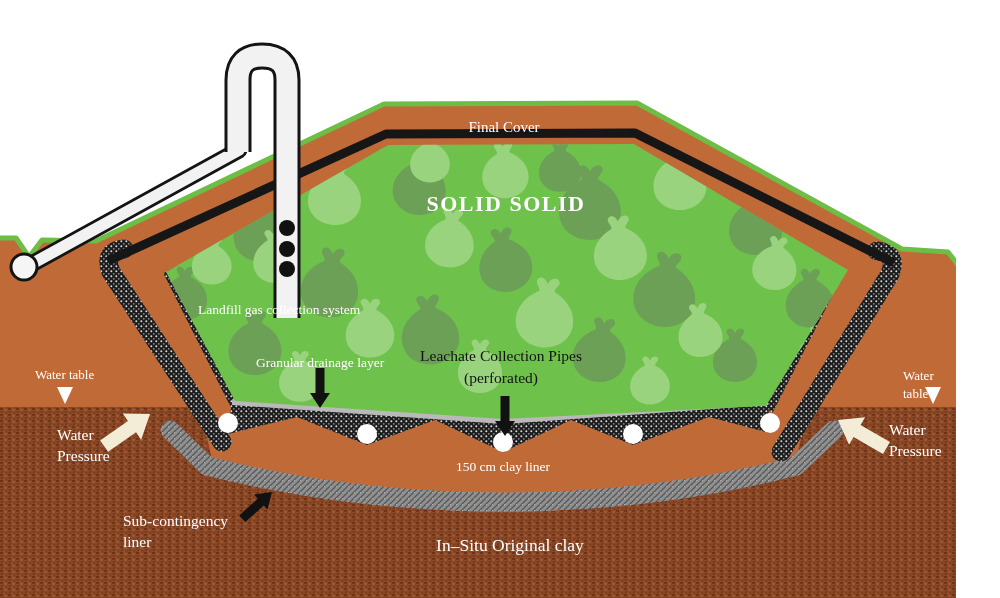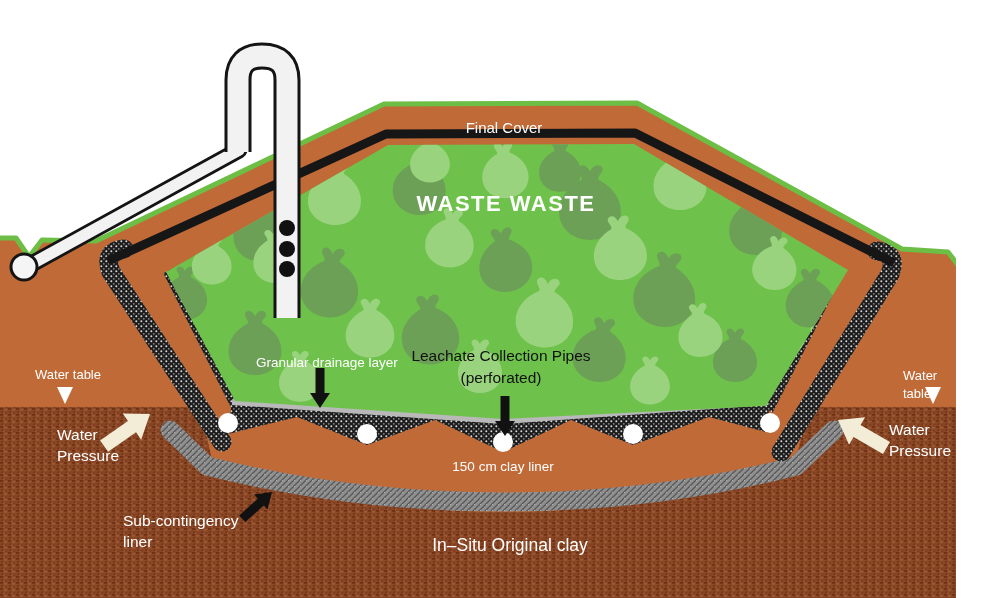--- a/index.html
+++ b/index.html
@@ -1,19 +1,19 @@
 <!DOCTYPE html>
 <html><head>
 <meta charset="utf-8">
 <style>
   html,body { margin:0; padding:0; background:#fff; }
   .stage {
     position:relative; width:956px; height:598px; overflow:hidden;
     background:#ffffff;
-    font-family:Liberation Sans, sans-serif;
+    font-family:Liberation Serif, serif;
   }
   .stage svg { position:absolute; left:0; top:0; }
   .lbl {
     position:absolute; color:#ffffff; white-space:pre-line;
     line-height:1.4; z-index:5;
   }
   .lbl.center { transform:translateX(-50%); text-align:center; }
   .lbl.dark { color:#111111; }
   .fc   { font-size:15px; }
   .sw   { font-size:22px; font-weight:bold; letter-spacing:1.5px; }
@@ -136,21 +136,22 @@
 
   <use href="#arrow-lg" fill="#F3EDD8" transform="translate(150 414) rotate(55)"></use>
   <use href="#arrow-lg" fill="#F3EDD8" transform="translate(838 420) rotate(-60)"></use>
 
   <use href="#arrow-sm" fill="#111111" transform="translate(320 408) rotate(180)"></use>
   <use href="#arrow-sm" fill="#111111" transform="translate(505 436) rotate(180)"></use>
   <use href="#arrow-sm" fill="#111111" transform="translate(272 492) rotate(48)"></use>
 </svg>
 
 <div class="lbl center fc" style="left:504px; top:117px;">Final Cover</div>
-<div class="lbl center sw" style="left:506px; top:189px;">WASTE WASTE</div>
+<div class="lbl center sw" style="left:506px; top:189px;">SOLID SOLID</div>
+<div class="lbl md" style="left:198px; top:301px;">Landfill gas collection system</div>
 <div class="lbl center dark lg" style="left:501px; top:345px; line-height:1.45;">Leachate Collection Pipes
 (perforated)</div>
 <div class="lbl md" style="left:256px; top:354px;">Granular drainage layer</div>
 <div class="lbl sm" style="left:35px; top:366px;">Water table</div>
 <div class="lbl sm" style="left:903px; top:367px;">Water table</div>
 <div class="lbl lg" style="left:57px; top:425px; line-height:1.35;">Water
 Pressure</div>
 <div class="lbl lg" style="left:889px; top:420px; line-height:1.35;">Water
 Pressure</div>
 <div class="lbl center md" style="left:503px; top:458px;">150 cm clay liner</div>

